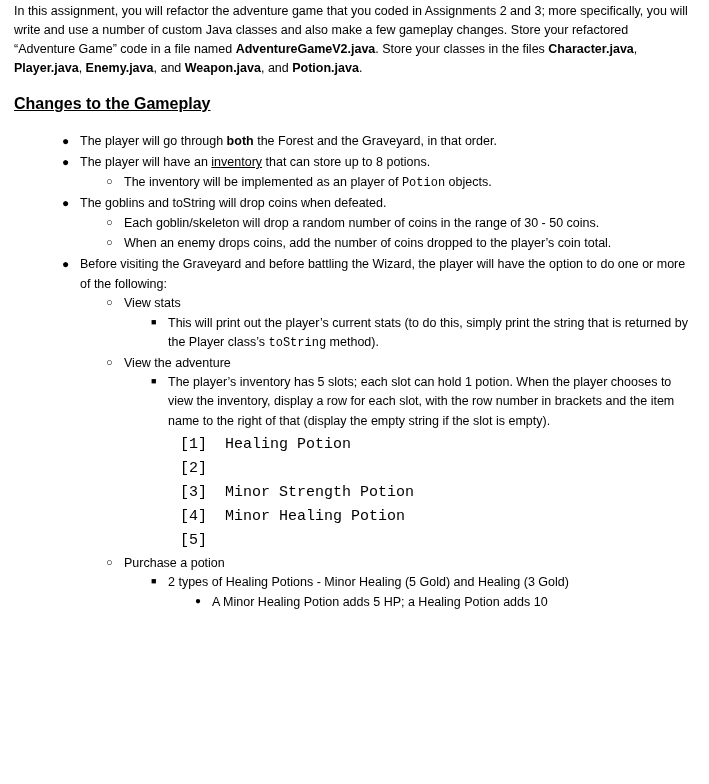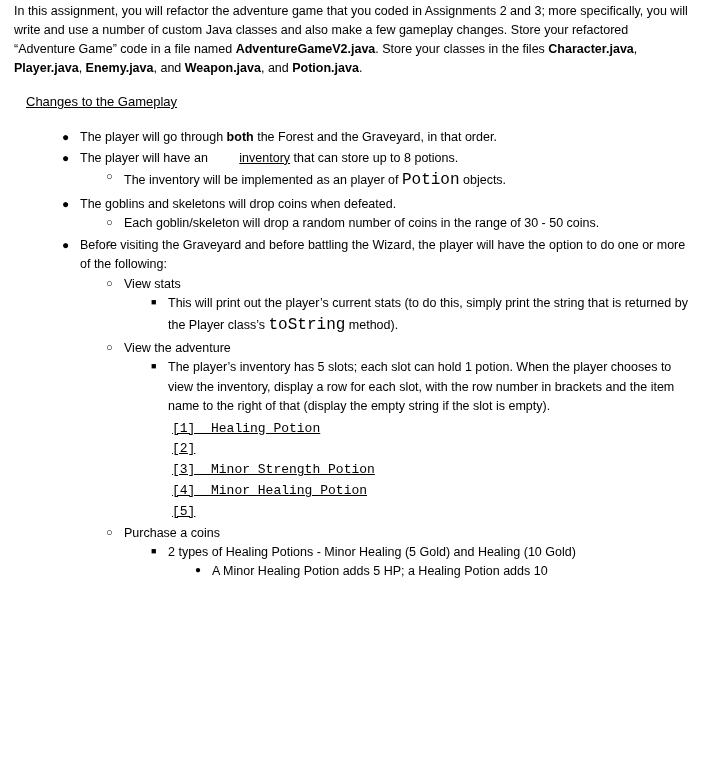--- a/index.html
+++ b/index.html
@@ -29,28 +29,28 @@
     margin: 0 0 14px 0;
     line-height: 1.52;
   }
   .intro-para {
     margin-top: 0;
     padding-top: 2px;
   }
   .bold { font-weight: bold; }
   .mono {
     font-family: "Liberation Mono", "DejaVu Sans Mono", monospace;
+    font-size: 12px;
+  }
+  .underline { text-decoration: underline; }
+  h2.section-heading {
     font-size: 16px;
-  }
-  .underline { text-decoration: underline; margin-left: 28px; }
-  h2.section-heading {
-    font-size: 13px;
-    font-weight: normal;
+    font-weight: bold;
     text-decoration: underline;
-    margin: 0 0 10px 12px;
+    margin: 0 0 10px 0;
     line-height: 1.5;
   }
   ul.level1 {
     list-style: none;
     margin: 0;
     padding: 0;
   }
   ul.level1 > li {
     position: relative;
     padding-left: 20px;
@@ -117,25 +117,24 @@
   }
   ul.level4 > li > .bullet-disc-sm {
     position: absolute;
     left: 3px;
     top: 0;
     font-size: 10px;
     line-height: 1.65;
   }
   .code-block {
     font-family: "Liberation Mono", "DejaVu Sans Mono", monospace;
-    font-size: 13px;
+    font-size: 15px;
     line-height: 1.6;
-    margin: 2px 0 0 4px;
+    margin: 2px 0 0 12px;
     white-space: pre;
-    text-decoration: underline;
   }
   .inline-text { display: inline; }
   .gap-sm { height: 6px; }
 </style>
 </head>
 <body>
 
 <div class="page">
   <div class="content">
 
@@ -159,28 +158,29 @@
         <ul class="level2">
           <li>
             <span class="bullet-circle">○</span>
             <span class="inline-text">The inventory will be implemented as an player of </span><span class="mono">Potion</span><span class="inline-text"> objects.</span>
           </li>
         </ul>
       </li>
 
       <li>
         <span class="bullet-disc">●</span>
-        <span class="inline-text">The goblins and skeletons will drop coins when defeated.</span>
+        <span class="inline-text">The goblins and toString will drop coins when defeated.</span>
         <ul class="level2">
           <li>
             <span class="bullet-circle">○</span>
             <span class="inline-text">Each goblin/skeleton will drop a random number of coins in the range of 30 - 50 coins.</span>
           </li>
           <li>
             <span class="bullet-circle">○</span>
+            <span class="inline-text">When an enemy drops coins, add the number of coins dropped to the player’s coin total.</span>
           </li>
         </ul>
       </li>
 
       <li>
         <span class="bullet-disc">●</span>
         <span class="inline-text">Before visiting the Graveyard and before battling the Wizard, the player will have the option to do one or more of the following:</span>
         <ul class="level2">
 
           <li>
@@ -205,25 +205,25 @@
 <span>[2]</span>
 <span>[3]  Minor Strength Potion</span>
 <span>[4]  Minor Healing Potion</span>
 <span>[5]</span></div>
               </li>
             </ul>
           </li>
 
           <li>
             <span class="bullet-circle">○</span>
-            <span class="inline-text">Purchase a coins</span>
+            <span class="inline-text">Purchase a potion</span>
             <ul class="level3">
               <li>
                 <span class="bullet-square">■</span>
-                <span class="inline-text">2 types of Healing Potions - Minor Healing (5 Gold) and Healing (10 Gold)</span>
+                <span class="inline-text">2 types of Healing Potions - Minor Healing (5 Gold) and Healing (3 Gold)</span>
                 <ul class="level4">
                   <li>
                     <span class="bullet-disc-sm">●</span>
                     <span class="inline-text">A Minor Healing Potion adds 5 HP; a Healing Potion adds 10</span>
                   </li>
                 </ul>
               </li>
             </ul>
           </li>
 

